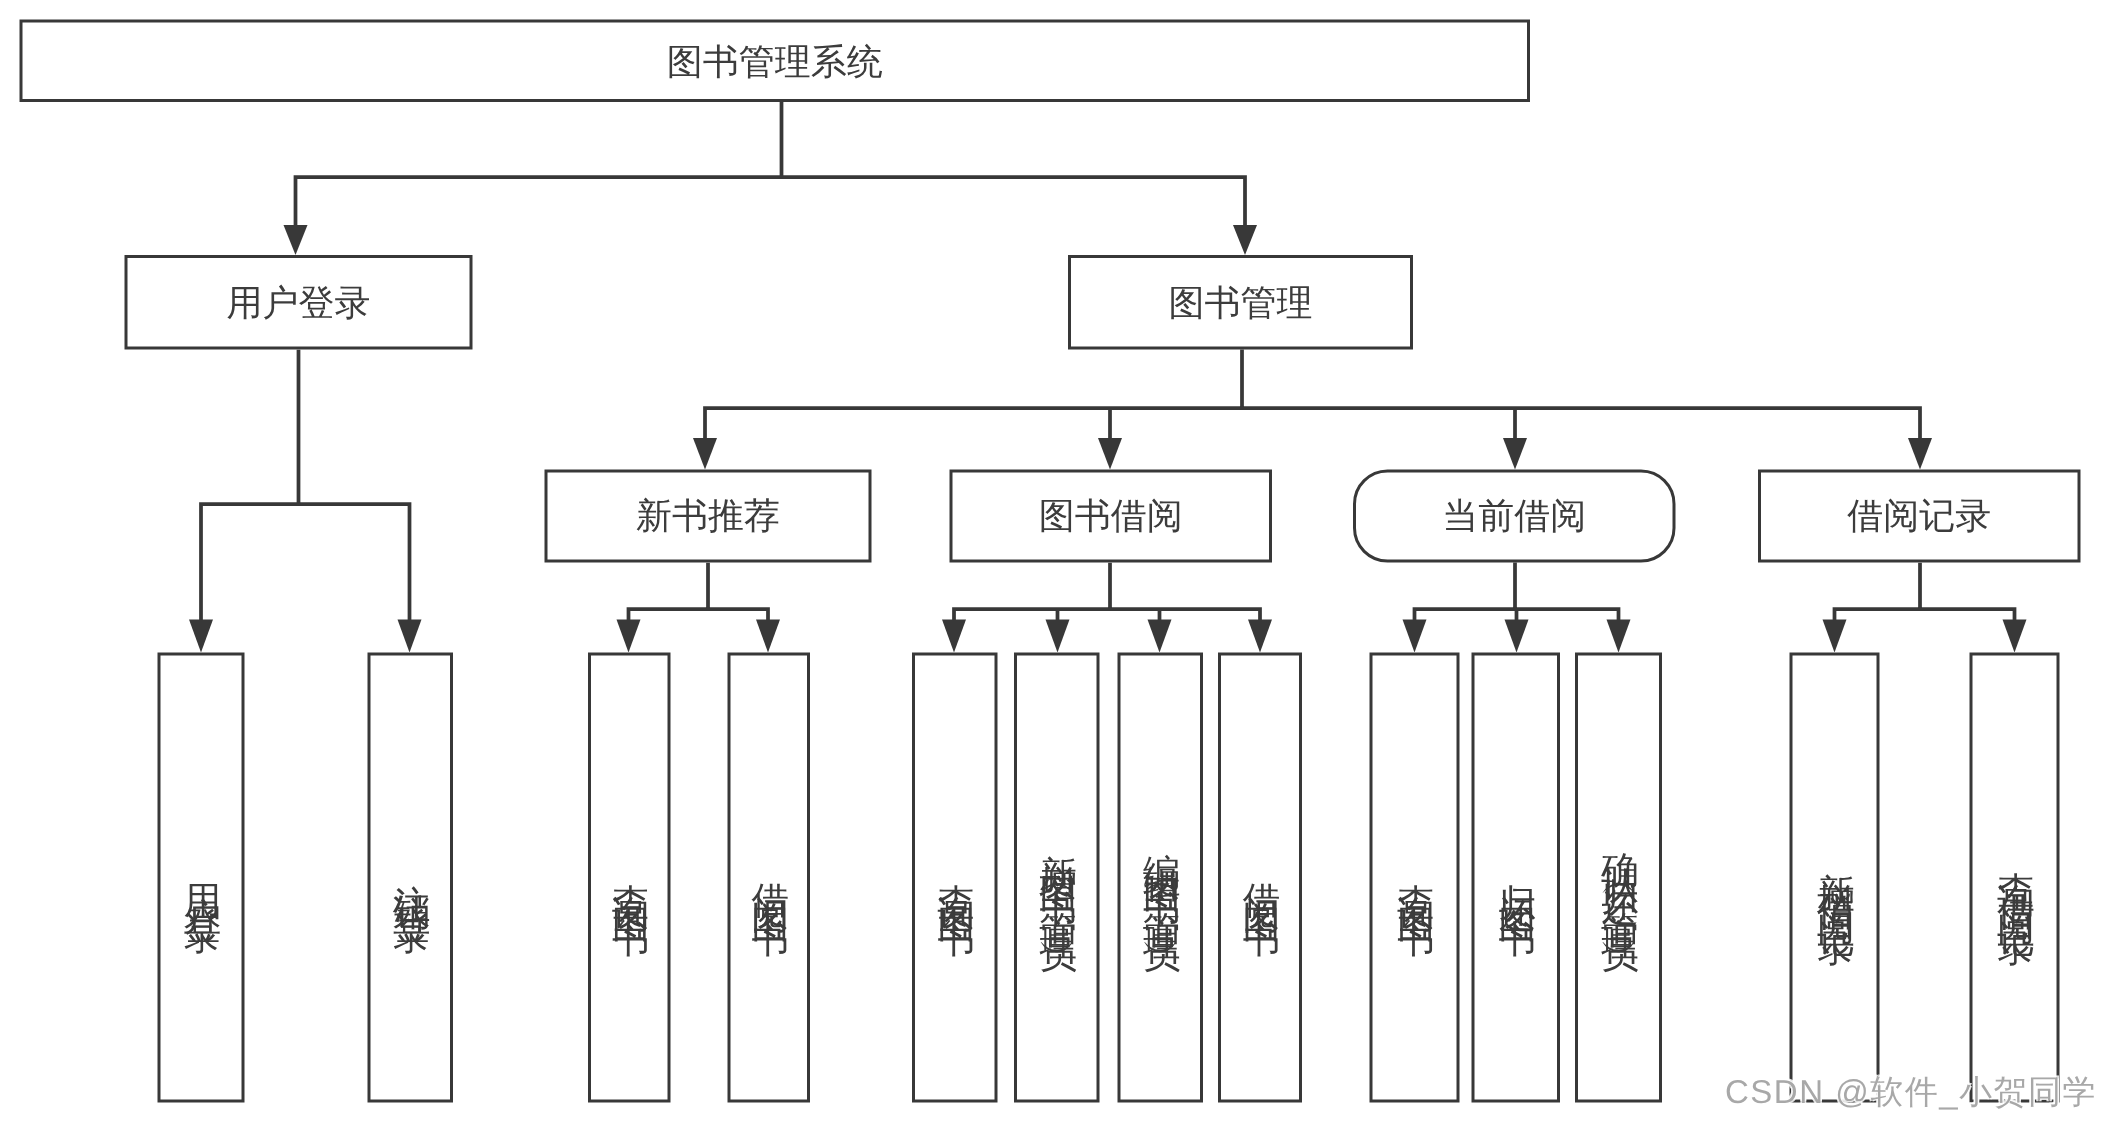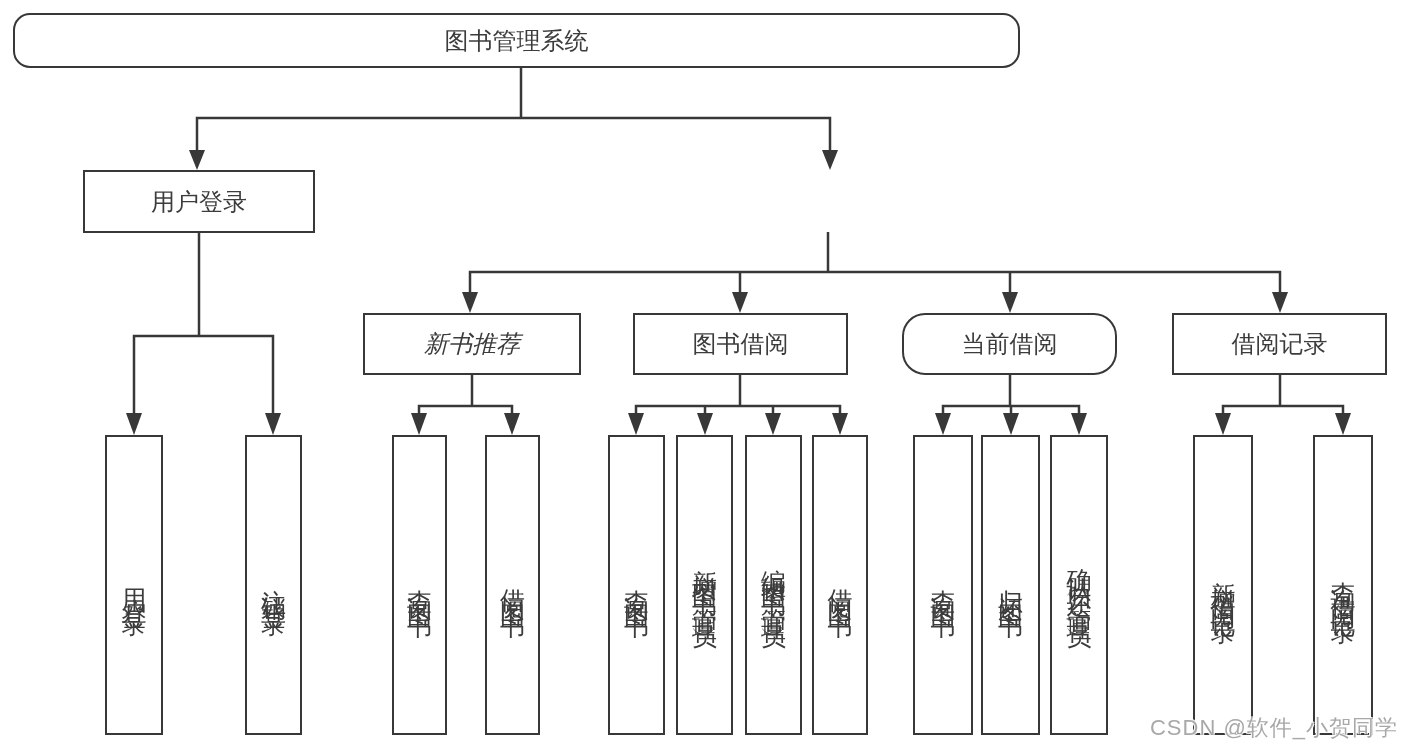--- a/index.html
+++ b/index.html
@@ -102,29 +102,32 @@
       <polygon points="1003,413 1019,413 1011,435"></polygon>
       <polygon points="1071,413 1087,413 1079,435"></polygon>
     </g>
     <g>
       <path d="M1280 375 V406 M1223 415 V406 H1343 V415"></path>
       <polygon points="1215,413 1231,413 1223,435"></polygon>
       <polygon points="1335,413 1351,413 1343,435"></polygon>
     </g>
   </svg>
 
-  <div class="box h" style="left:13px; top:13px; width:1007px; height:55px;border-radius:17px;">
+  <div class="box h" style="left:13px; top:13px; width:1007px; height:55px;">
     <span>图书管理系统</span>
   </div>
 
   <div class="box h" style="left:83px; top:170px; width:232px; height:63px;">
     <span>用户登录</span>
   </div>
+  <div class="box h" style="left:712px; top:170px; width:230px; height:63px;">
+    <span>图书管理</span>
+  </div>
 
-  <div class="box h" style="left:363px; top:313px; width:218px; height:62px;font-style:italic;">
+  <div class="box h" style="left:363px; top:313px; width:218px; height:62px;">
     <span>新书推荐</span>
   </div>
   <div class="box h" style="left:633px; top:313px; width:215px; height:62px;">
     <span>图书借阅</span>
   </div>
   <div class="box h" style="left:902px; top:313px; width:215px; height:62px;border-radius:23px;">
     <span>当前借阅</span>
   </div>
   <div class="box h" style="left:1172px; top:313px; width:215px; height:62px;">
     <span>借阅记录</span>

